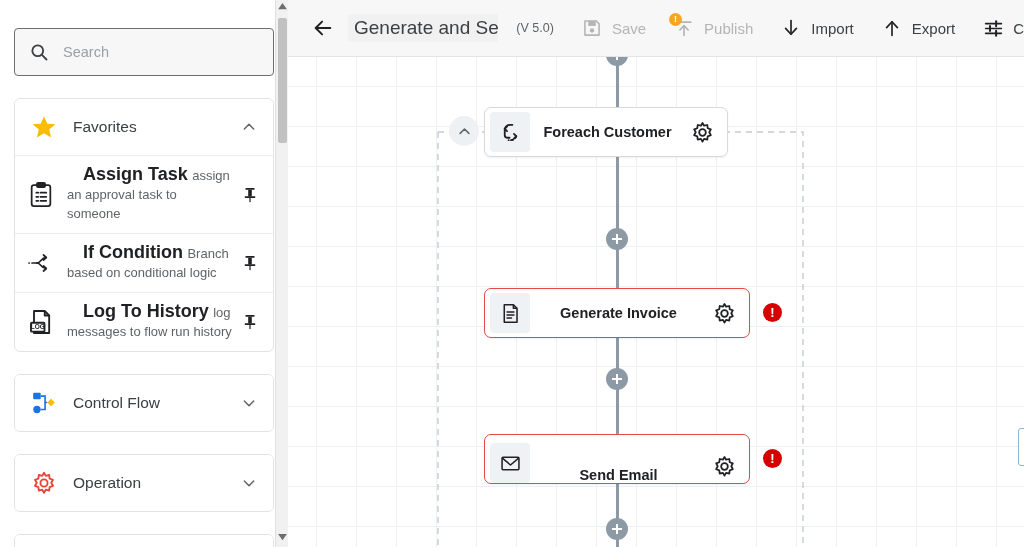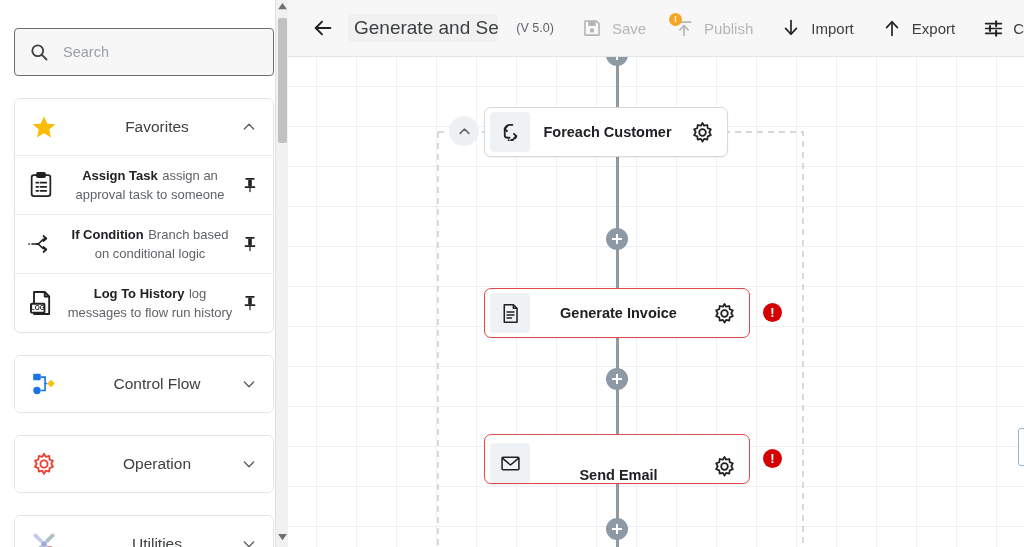--- a/index.html
+++ b/index.html
@@ -37,42 +37,41 @@
     font-size: 14.5px; color: #3c4043; width: 100%;
   }
   .search-input::placeholder { color: #9aa0a6; }
 
   .group-card {
     margin-top: 22px;
     border: 1px solid #e3e3e3;
     border-radius: 6px;
     background: #ffffff;
     overflow: hidden;
-    text-align: center;
   }
   .group-head {
     display: flex; align-items: center;
     height: 56px; padding: 0 16px; cursor: pointer;
     background: #fff;
   }
   .group-icon { width: 26px; height: 26px; flex: 0 0 26px; margin-right: 16px; }
   .group-title { font-size: 15.5px; color: #3c4043; flex: 1; }
   .chev { width: 16px; height: 16px; flex: 0 0 16px; }
 
   .fav-list { border-top: 1px solid #ececec; }
   .fav-item {
     display: flex; align-items: center;
     padding: 10px 14px 10px 12px;
     border-bottom: 1px solid #ececec;
     cursor: pointer;
   }
   .fav-item:last-child { border-bottom: 0; }
   .fav-ico { width: 28px; height: 28px; flex: 0 0 28px; margin-right: 12px; }
   .fav-text { flex: 1; min-width: 0; }
-  .fav-name { font-size: 13px; font-weight: bold; color: #202124; line-height: 16px; }
+  .fav-name { font-size: 18px; font-weight: bold; color: #202124; line-height: 16px; margin-left: 16px; }
   .fav-desc { font-size: 13px; color: #5f6368; line-height: 18px; margin-top: 1px; }
   .pin-ico { width: 18px; height: 18px; flex: 0 0 18px; margin-left: 8px; }
 
   .side-scrollbar {
     position: absolute; top: 0; right: 0; width: 13px; height: 547px;
     background: #f1f1f1; border-left: 1px solid #e0e0e0;
   }
   .sb-arrow { height: 13px; position: relative; }
   .sb-arrow svg { position: absolute; top: 3px; left: 2px; }
   .sb-thumb {

